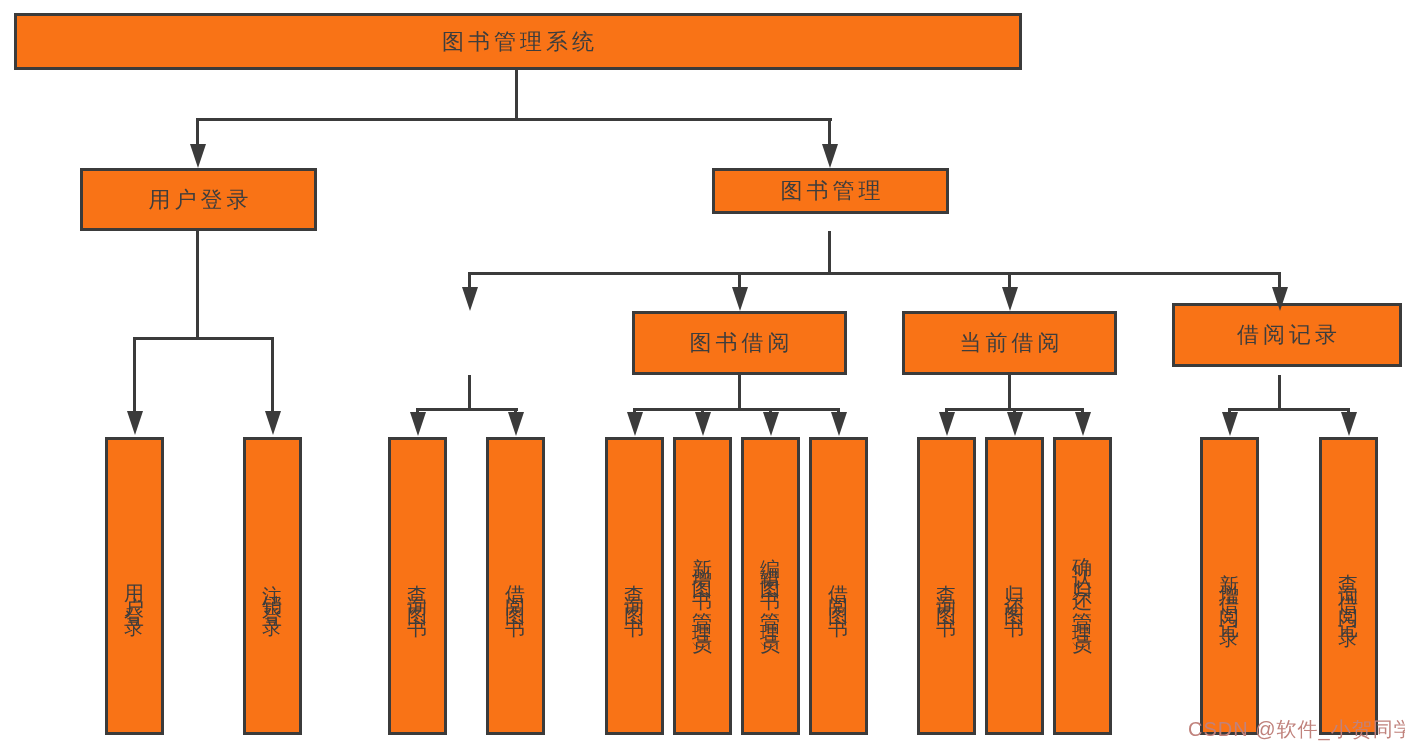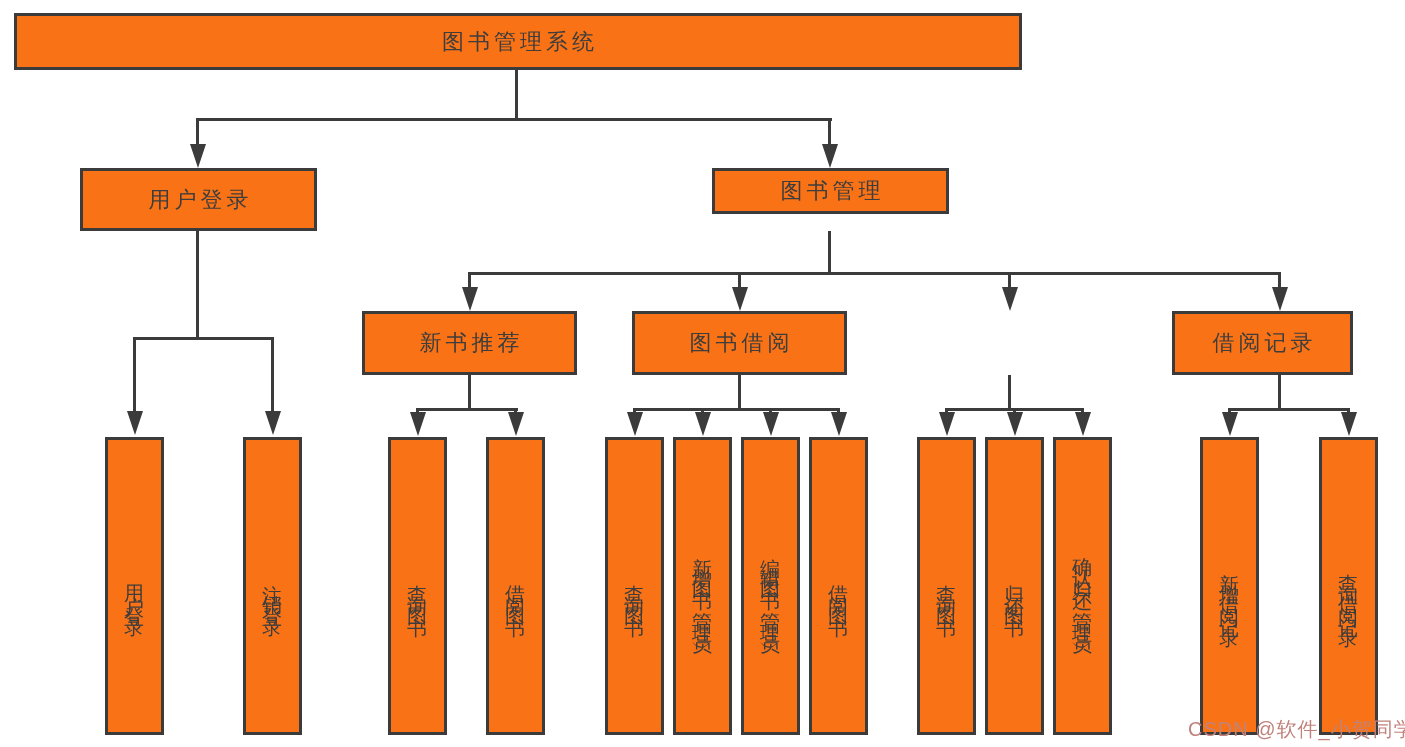--- a/index.html
+++ b/index.html
@@ -62,27 +62,27 @@
     <span class="lbl">图书管理系统</span>
   </div>
 
   <div class="node h-node" style="left:80px;top:168px;width:237px;height:63px;">
     <span class="lbl">用户登录</span>
   </div>
   <div class="node h-node" style="left:712px;top:168px;width:237px;height:46px;">
     <span class="lbl">图书管理</span>
   </div>
 
-  <div class="node h-node" style="left:362px;top:311px;width:215px;height:64px;">
-    <span class="lbl">新书推荐</span>
-  </div>
   <div class="node h-node" style="left:632px;top:311px;width:215px;height:64px;">
     <span class="lbl">图书借阅</span>
   </div>
-  <div class="node h-node" style="left:1172px;top:311px;width:181px;height:64px;">
+  <div class="node h-node" style="left:902px;top:311px;width:215px;height:64px;">
+    <span class="lbl">当前借阅</span>
+  </div>
+  <div class="node h-node" style="left:1172px;top:303px;width:230px;height:64px;">
     <span class="lbl">借阅记录</span>
   </div>
 
   <div class="node v-node" style="left:105px;top:437px;width:59px;height:298px;">
     <span class="lbl">用户登录</span>
   </div>
   <div class="node v-node" style="left:243px;top:437px;width:59px;height:298px;">
     <span class="lbl">注销登录</span>
   </div>
 

